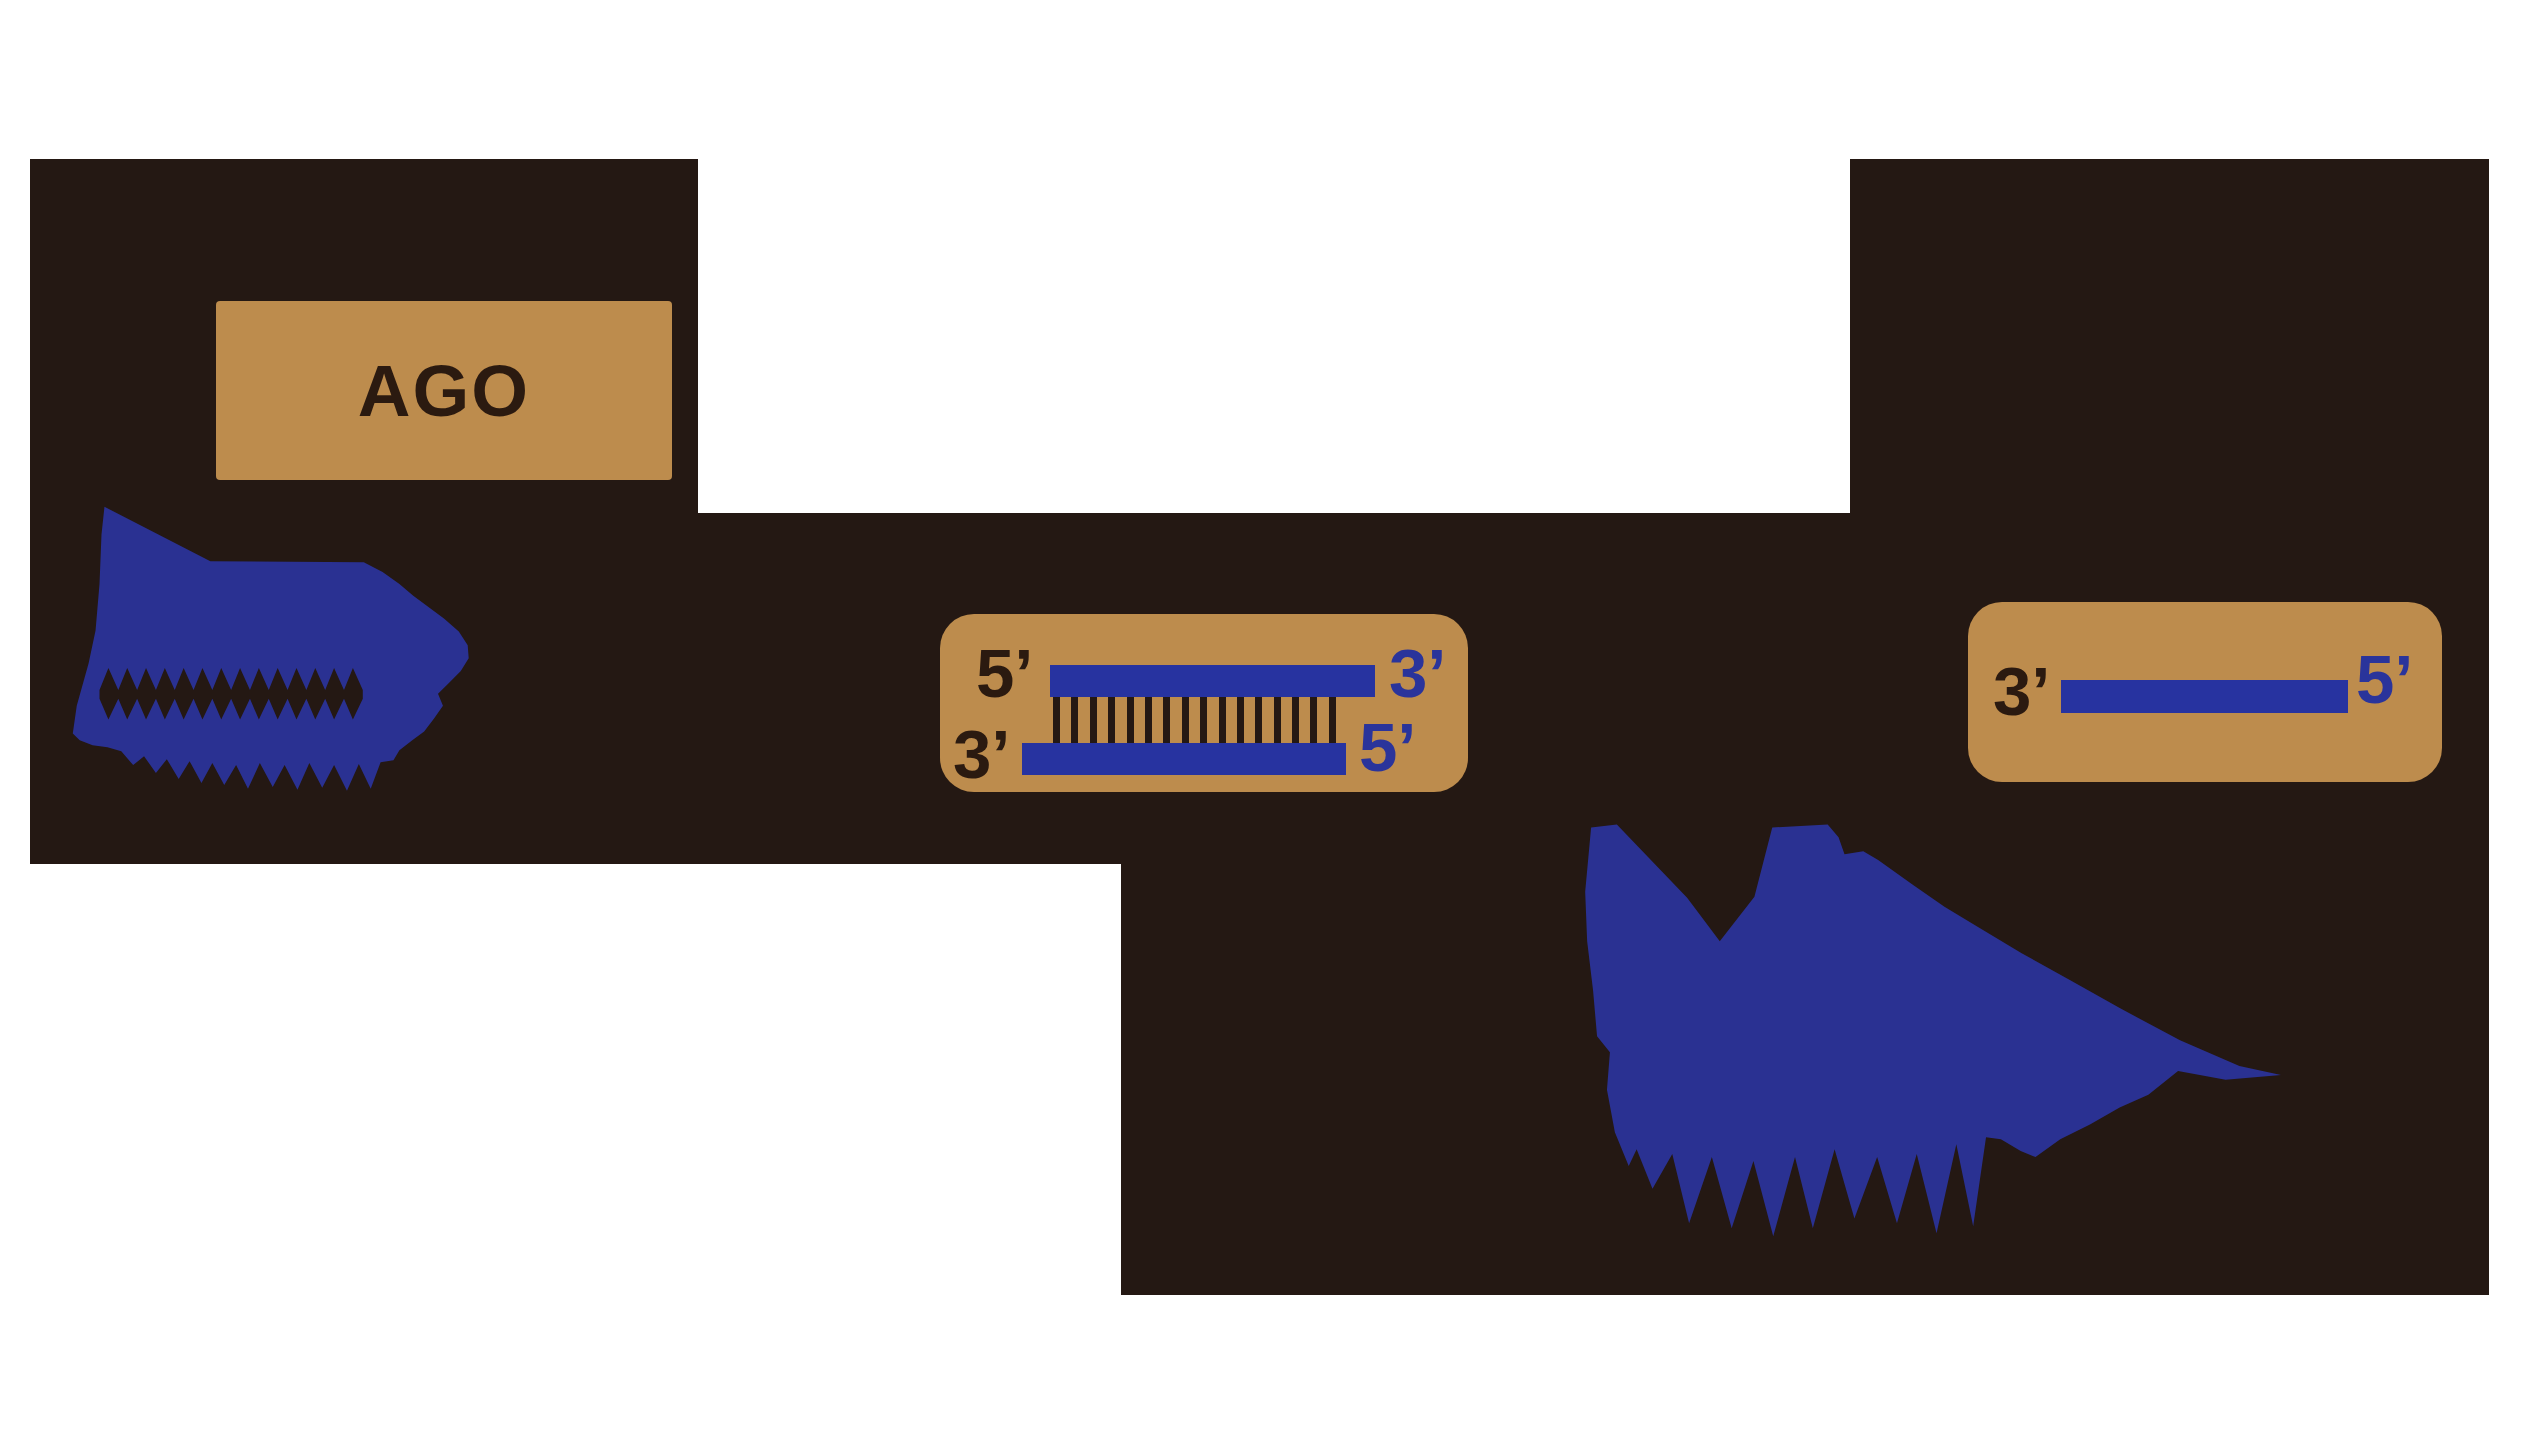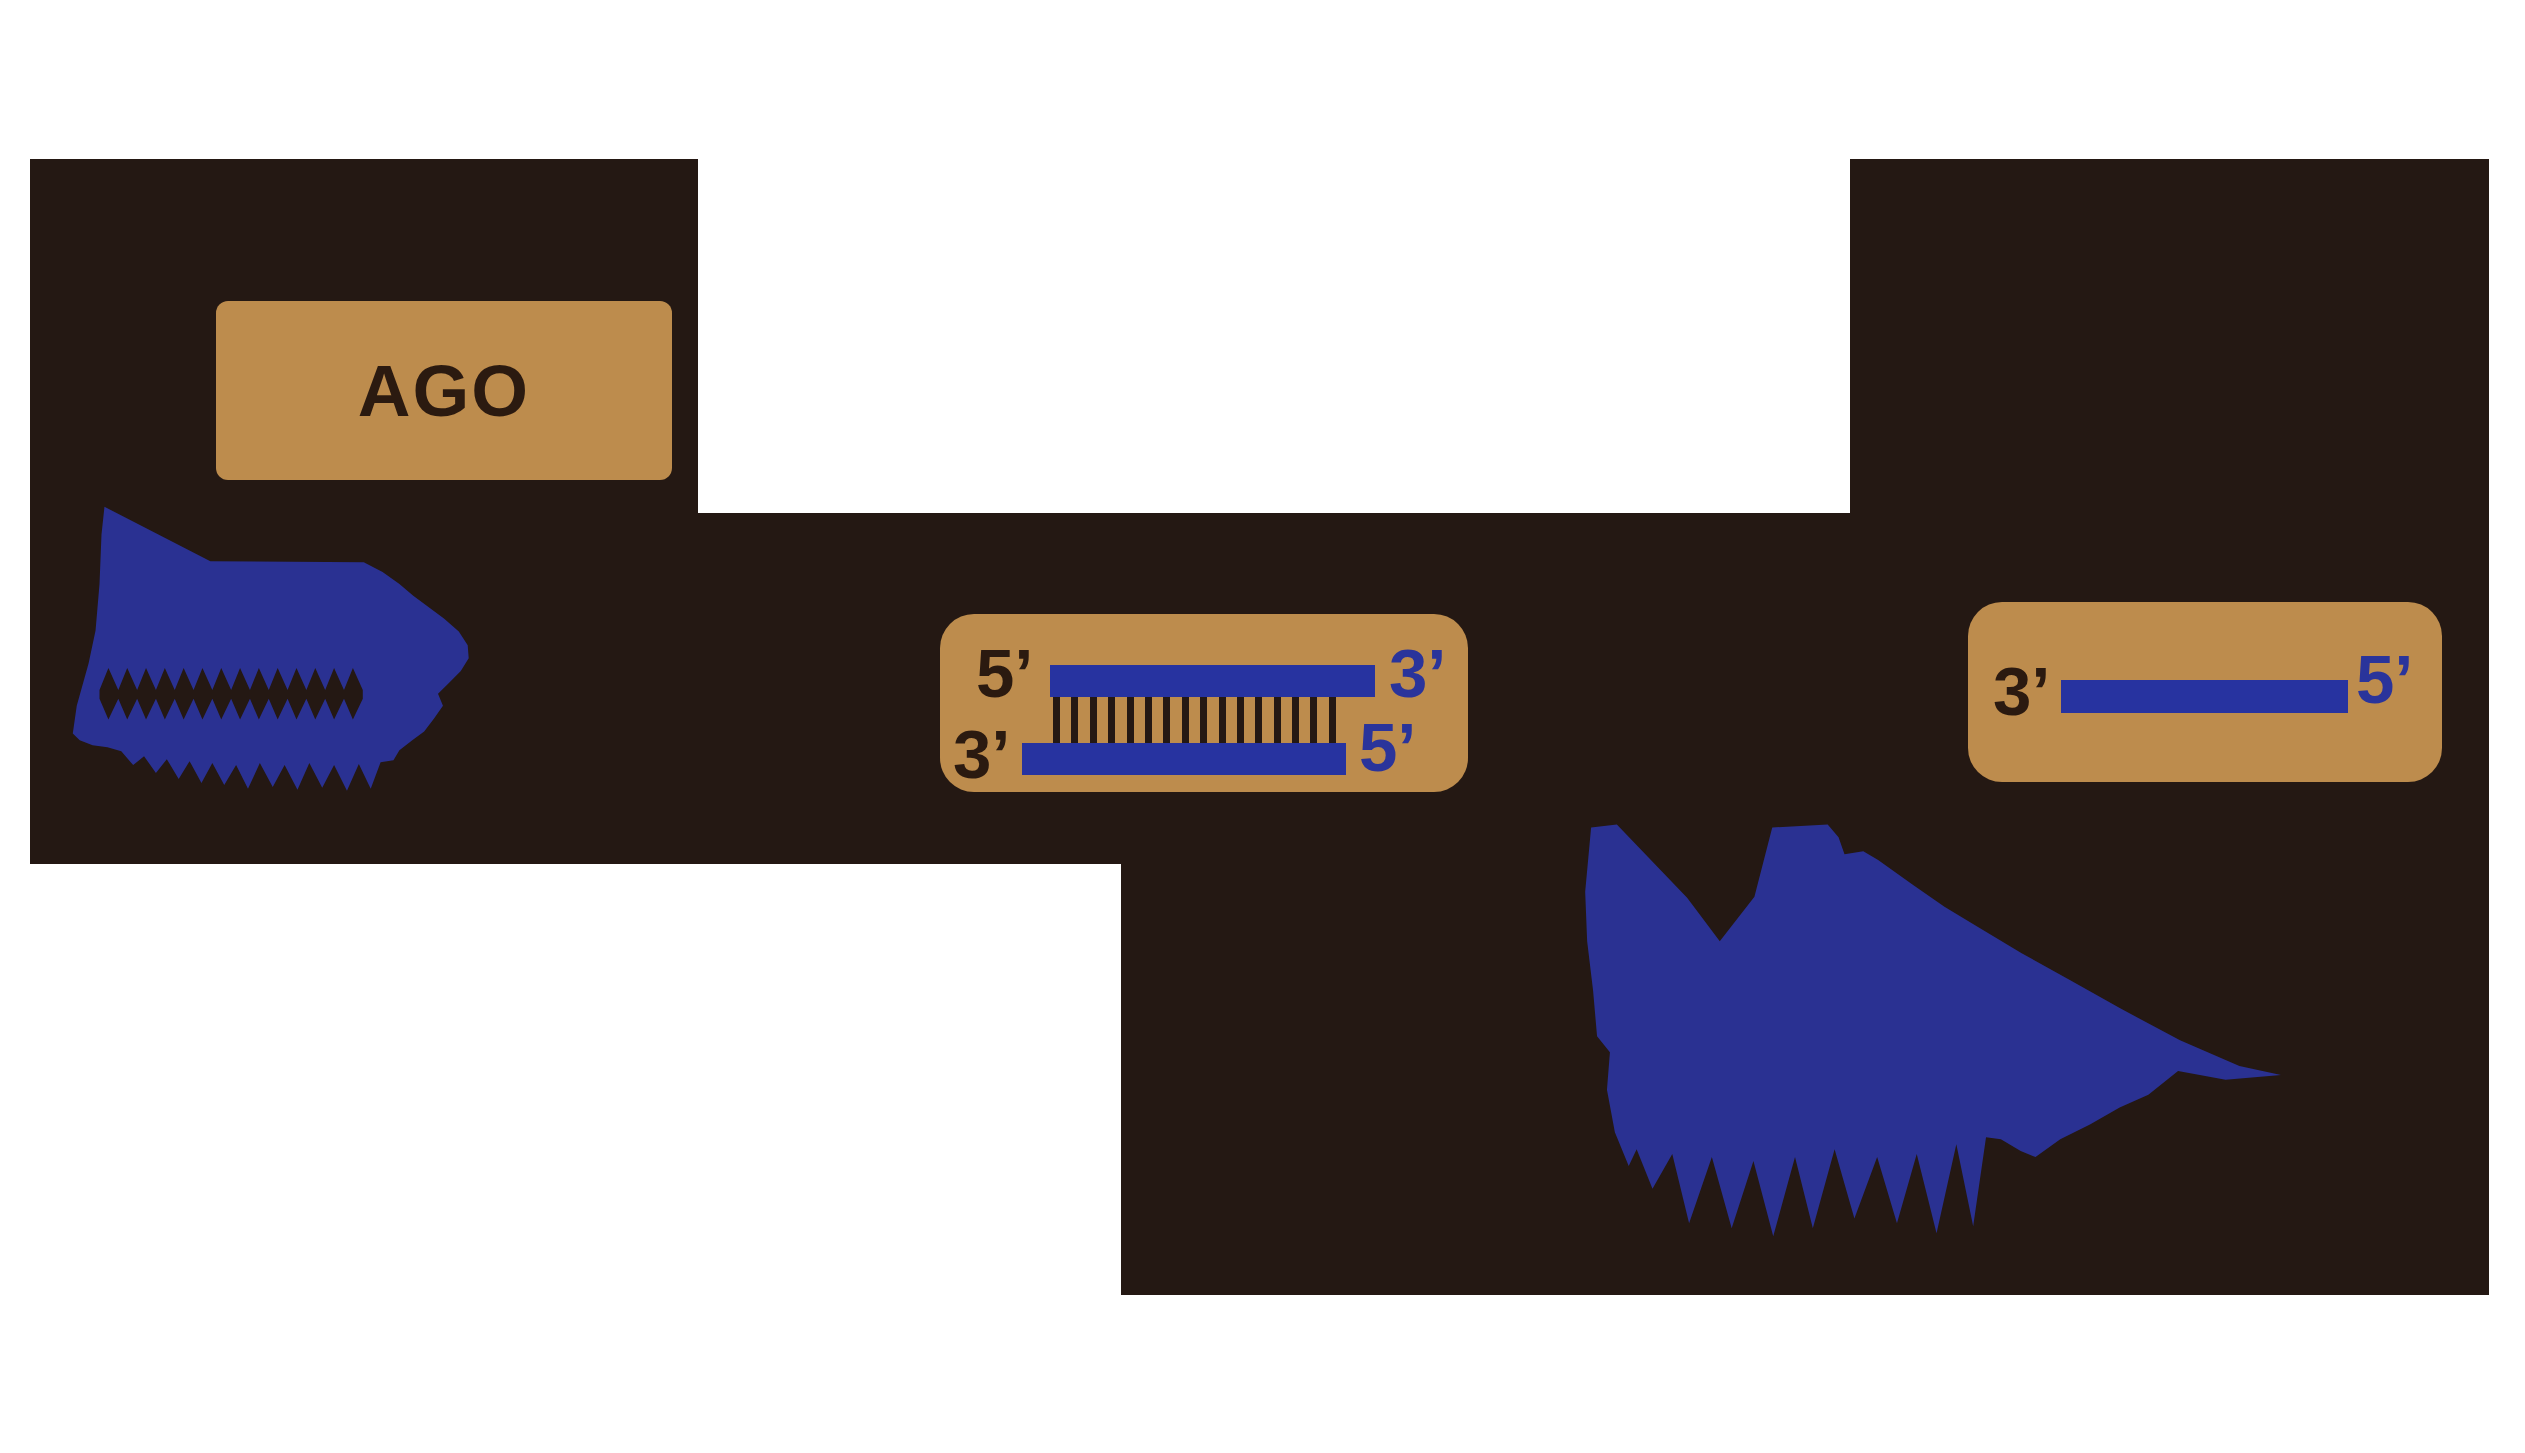--- a/index.html
+++ b/index.html
@@ -1,21 +1,21 @@
 <!DOCTYPE html>
 <html><head>
 <meta charset="utf-8">
 <style>
   html,body{margin:0;padding:0;background:#ffffff;}
   #stage{position:relative;width:2526px;height:1453px;background:#ffffff;overflow:hidden;
          font-family:"Liberation Sans","DejaVu Sans",sans-serif;}
   .panel{position:absolute;background:#241813;}
   #blob-layer{position:absolute;left:0;top:0;width:2526px;height:1453px;}
   .goldbox{position:absolute;background:#bd8c4d;}
-  #ago-box{left:216px;top:301px;width:456px;height:179px;border-radius:12px;
+  #ago-box{left:216px;top:301px;width:456px;height:179px;border-radius:4px;
            display:flex;align-items:center;justify-content:center;}
   #ago-box .boxlabel{font-size:73px;font-weight:bold;color:#2b1a10;letter-spacing:2px;}
   #duplex-box{left:940px;top:614px;width:528px;height:178px;border-radius:34px;}
   #single-box{left:1968px;top:602px;width:474px;height:180px;border-radius:34px;}
   .strand{position:absolute;background:#2733a0;}
   #duplex-top-strand{left:110px;top:51px;width:325px;height:32px;}
   #duplex-bottom-strand{left:82px;top:129px;width:324px;height:32px;}
   #single-strand-bar{left:93px;top:78px;width:287px;height:33px;}
   #base-pair-rungs{position:absolute;left:113px;top:83px;height:46px;display:flex;gap:11.4px;}
   .rung{width:7px;height:46px;background:#241813;}

